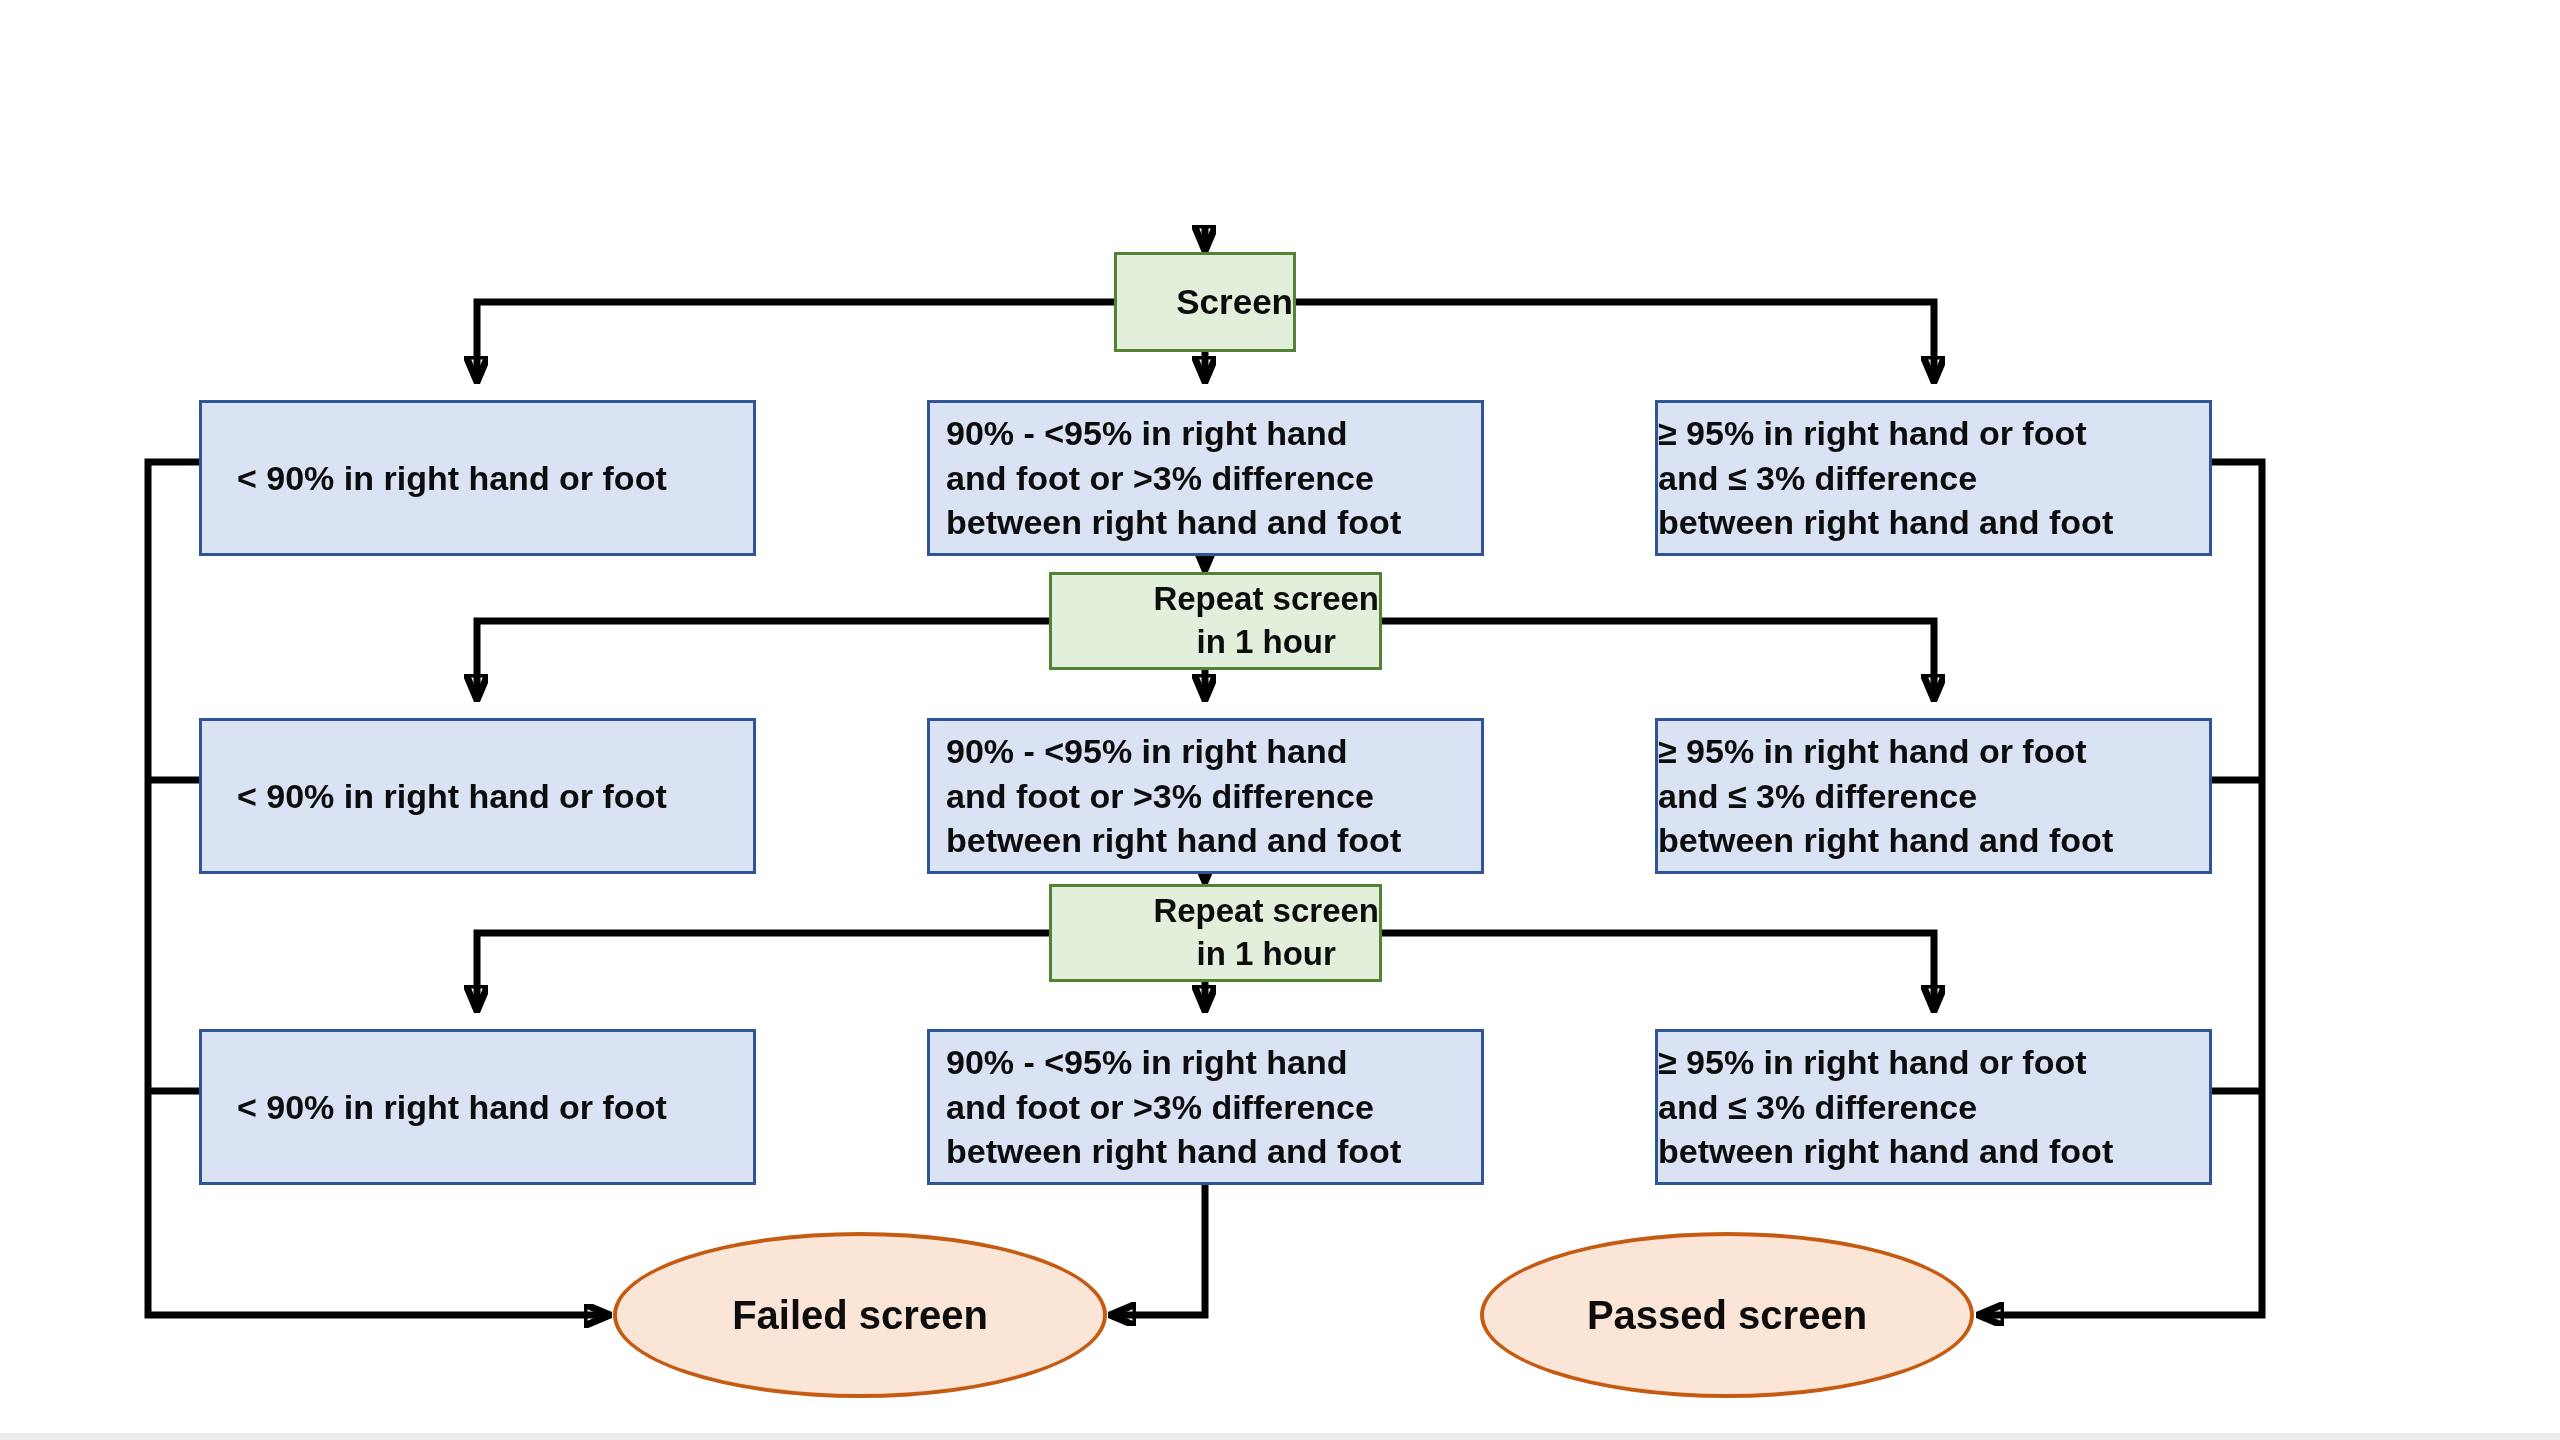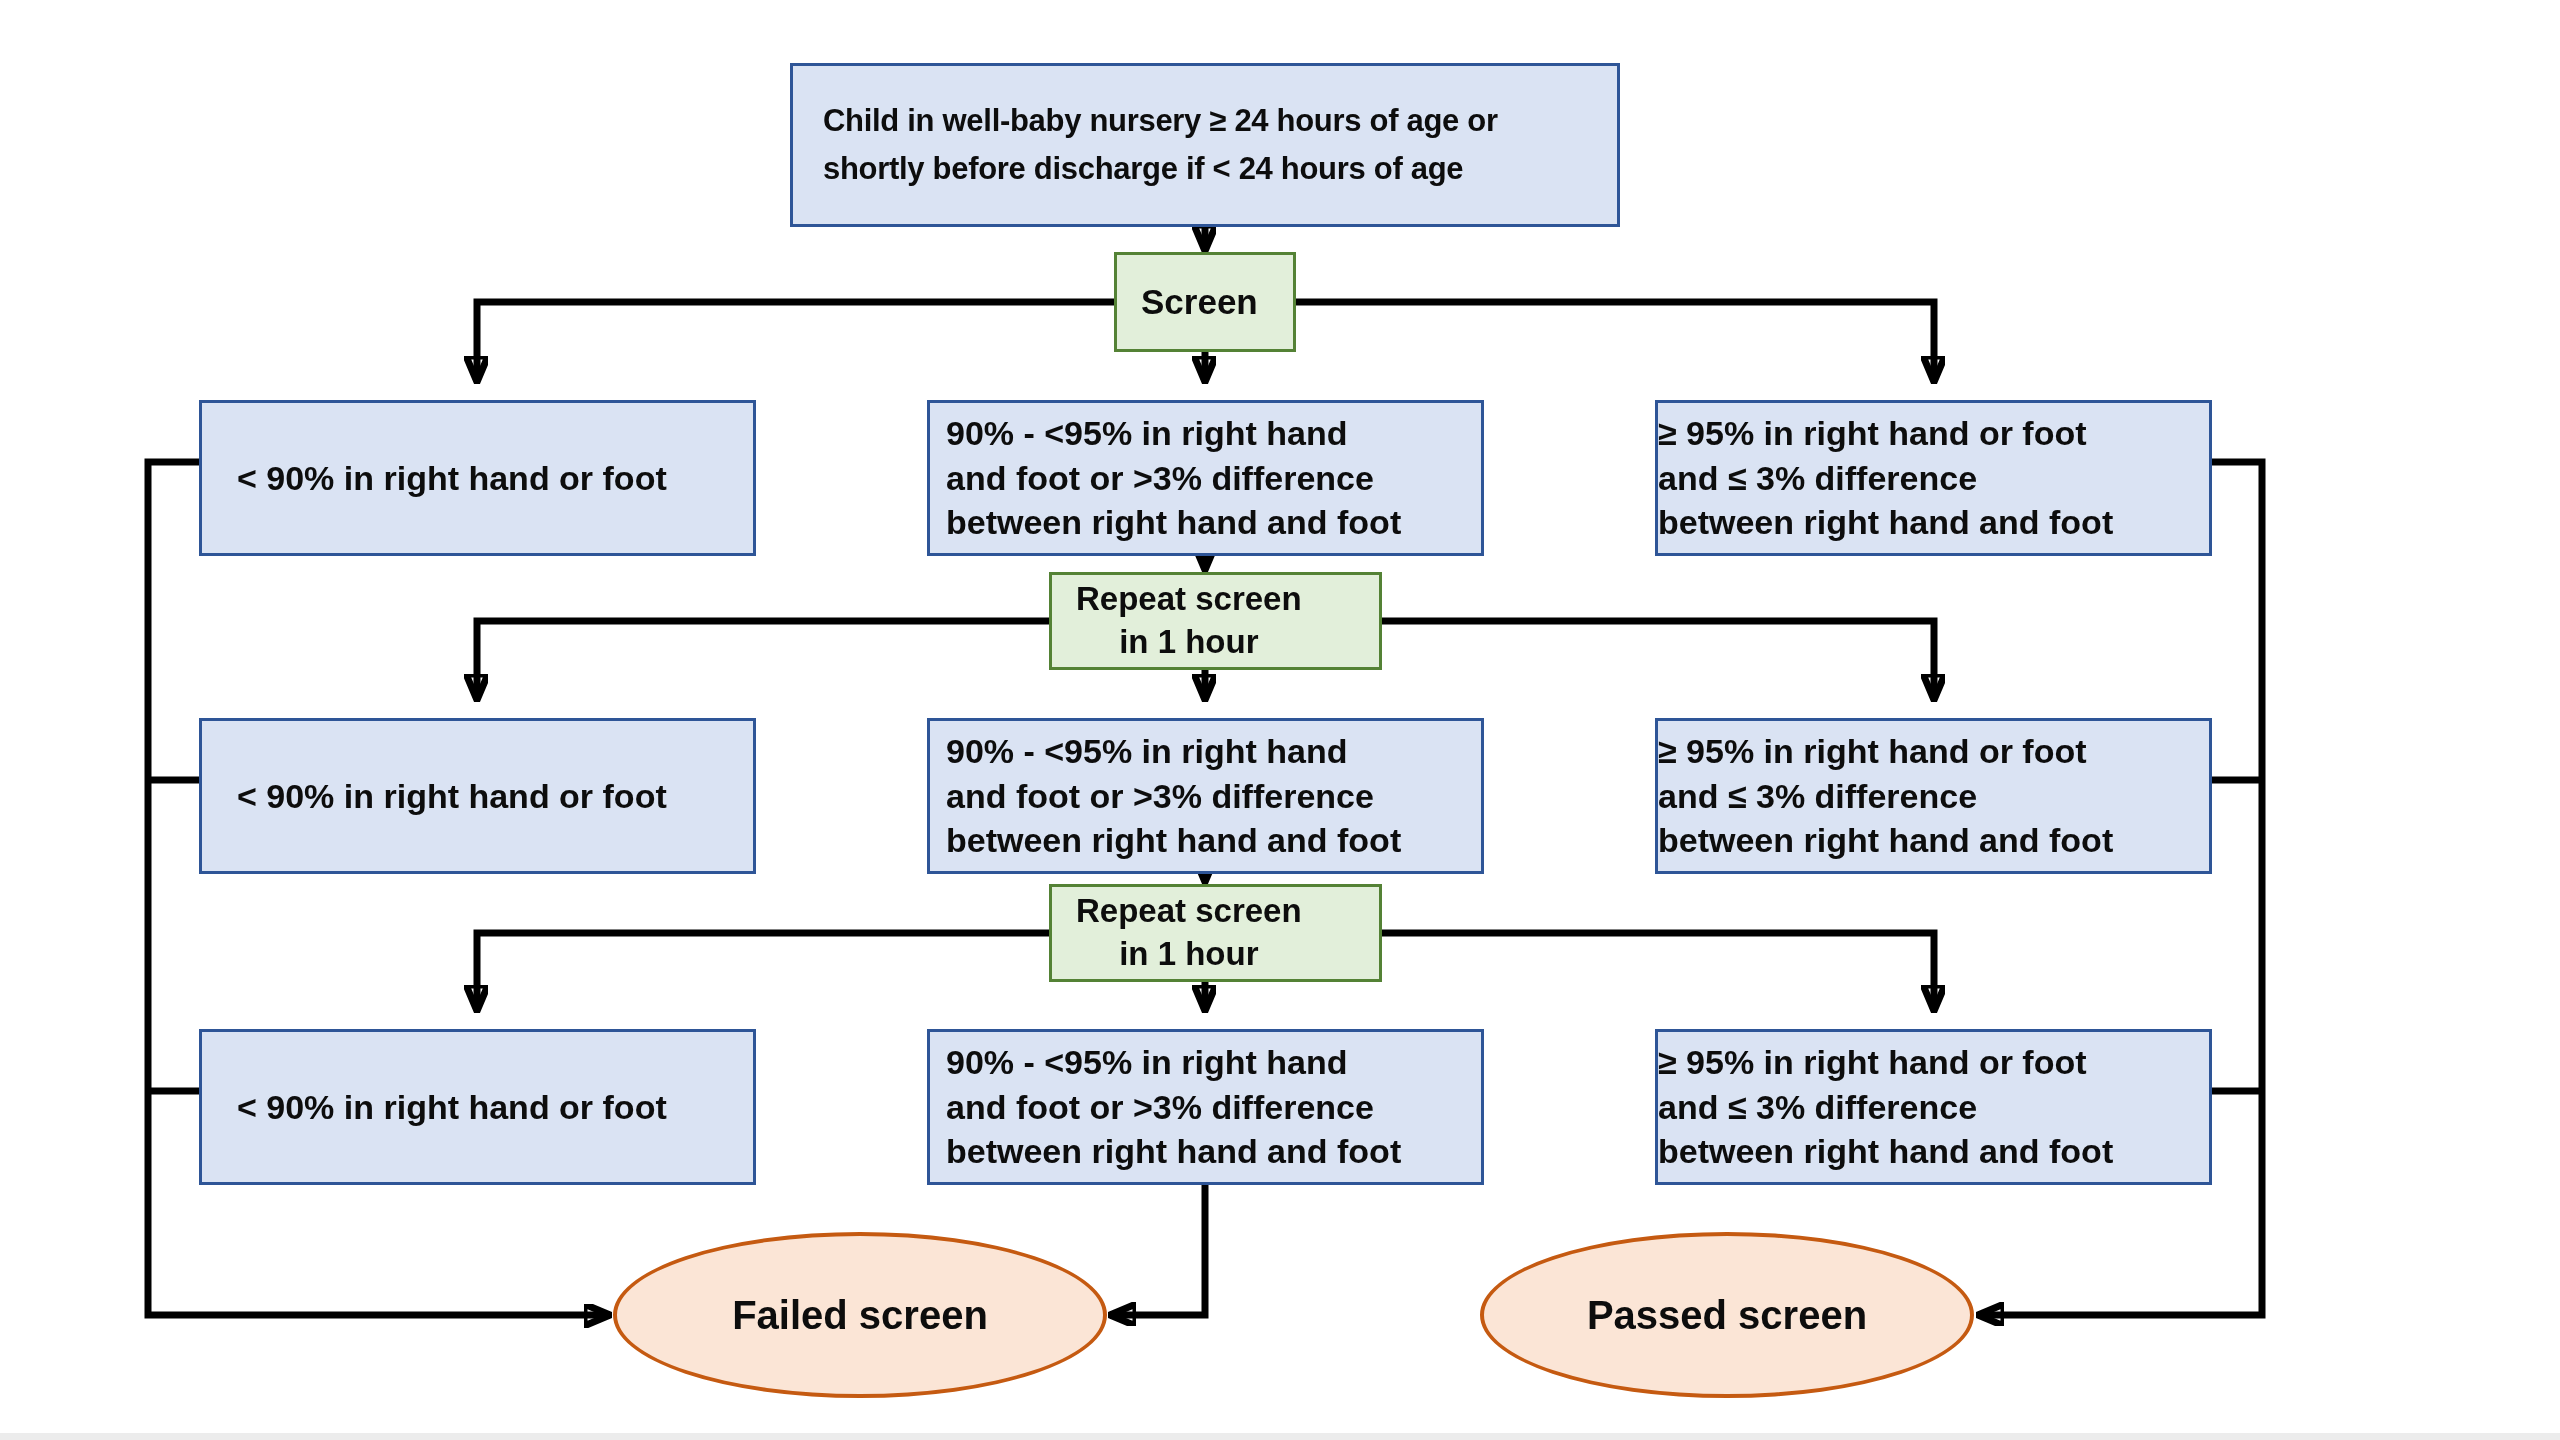--- a/index.html
+++ b/index.html
@@ -16,21 +16,21 @@
     font-weight:bold; color:#0d0d0d; overflow:hidden;
   }
   .edges{position:absolute;left:0;top:0;width:2560px;height:1440px;}
   .edges path{stroke:var(--arrow);stroke-width:7;fill:none;}
   .node{
     position:absolute; box-sizing:border-box;
     display:flex; align-items:center;
     white-space:pre-line; line-height:1.32;
   }
   .rect-blue{background:var(--blue-fill); border:3px solid var(--blue-border);}
-  .rect-green{background:var(--green-fill); border:3px solid var(--green-border); justify-content:flex-start; text-align:center;padding-left:24px;}
+  .rect-green{background:var(--green-fill); border:3px solid var(--green-border); justify-content:flex-end; text-align:center;padding-left:24px;}
   .ellipse{
     background:var(--peach-fill); border:4px solid var(--peach-border);
     border-radius:50%; justify-content:center; text-align:center; font-size:40px;
   }
   .node-start{left:790px; top:63px; width:830px; height:164px; font-size:31px; letter-spacing:-0.3px; padding-left:30px; line-height:1.55;}
   .node-screen{left:1114px; top:252px; width:182px; height:100px; font-size:35px;}
   .node-repeat-1{left:1049px; top:572px;}
   .node-repeat-2{left:1049px; top:884px;}
   .repeat{width:333px; height:98px; font-size:33px; line-height:1.3;}
   .rowbox{width:557px; height:156px; font-size:34px;margin-top:16px;}
@@ -67,24 +67,20 @@
     <path d="M1205 982 L1205 1009" marker-end="url(#ah)"></path>
     <path d="M1205 1169 L1205 1315 L1112 1315" marker-end="url(#ah)"></path>
     <path d="M202 462 L148 462 L148 1315 L608 1315" marker-end="url(#ah)"></path>
     <path d="M202 780 L148 780"></path>
     <path d="M202 1091 L148 1091"></path>
     <path d="M2210 462 L2262 462 L2262 1315 L1980 1315" marker-end="url(#ah)"></path>
     <path d="M2210 780 L2262 780"></path>
     <path d="M2210 1091 L2262 1091"></path>
   </svg>
 
-  <div class="node rect-blue node-start">
-    <span>Child in well-baby nursery ≥ 24 hours of age or
-shortly before discharge if &lt; 24 hours of age</span>
-  </div>
 
   <div class="node rect-green node-screen">
     <span>Screen</span>
   </div>
 
   <div class="node rect-blue rowbox col-low row-1">
     <span>&lt; 90% in right hand or foot</span>
   </div>
   <div class="node rect-blue rowbox col-mid row-1">
     <span>90% - &lt;95% in right hand

